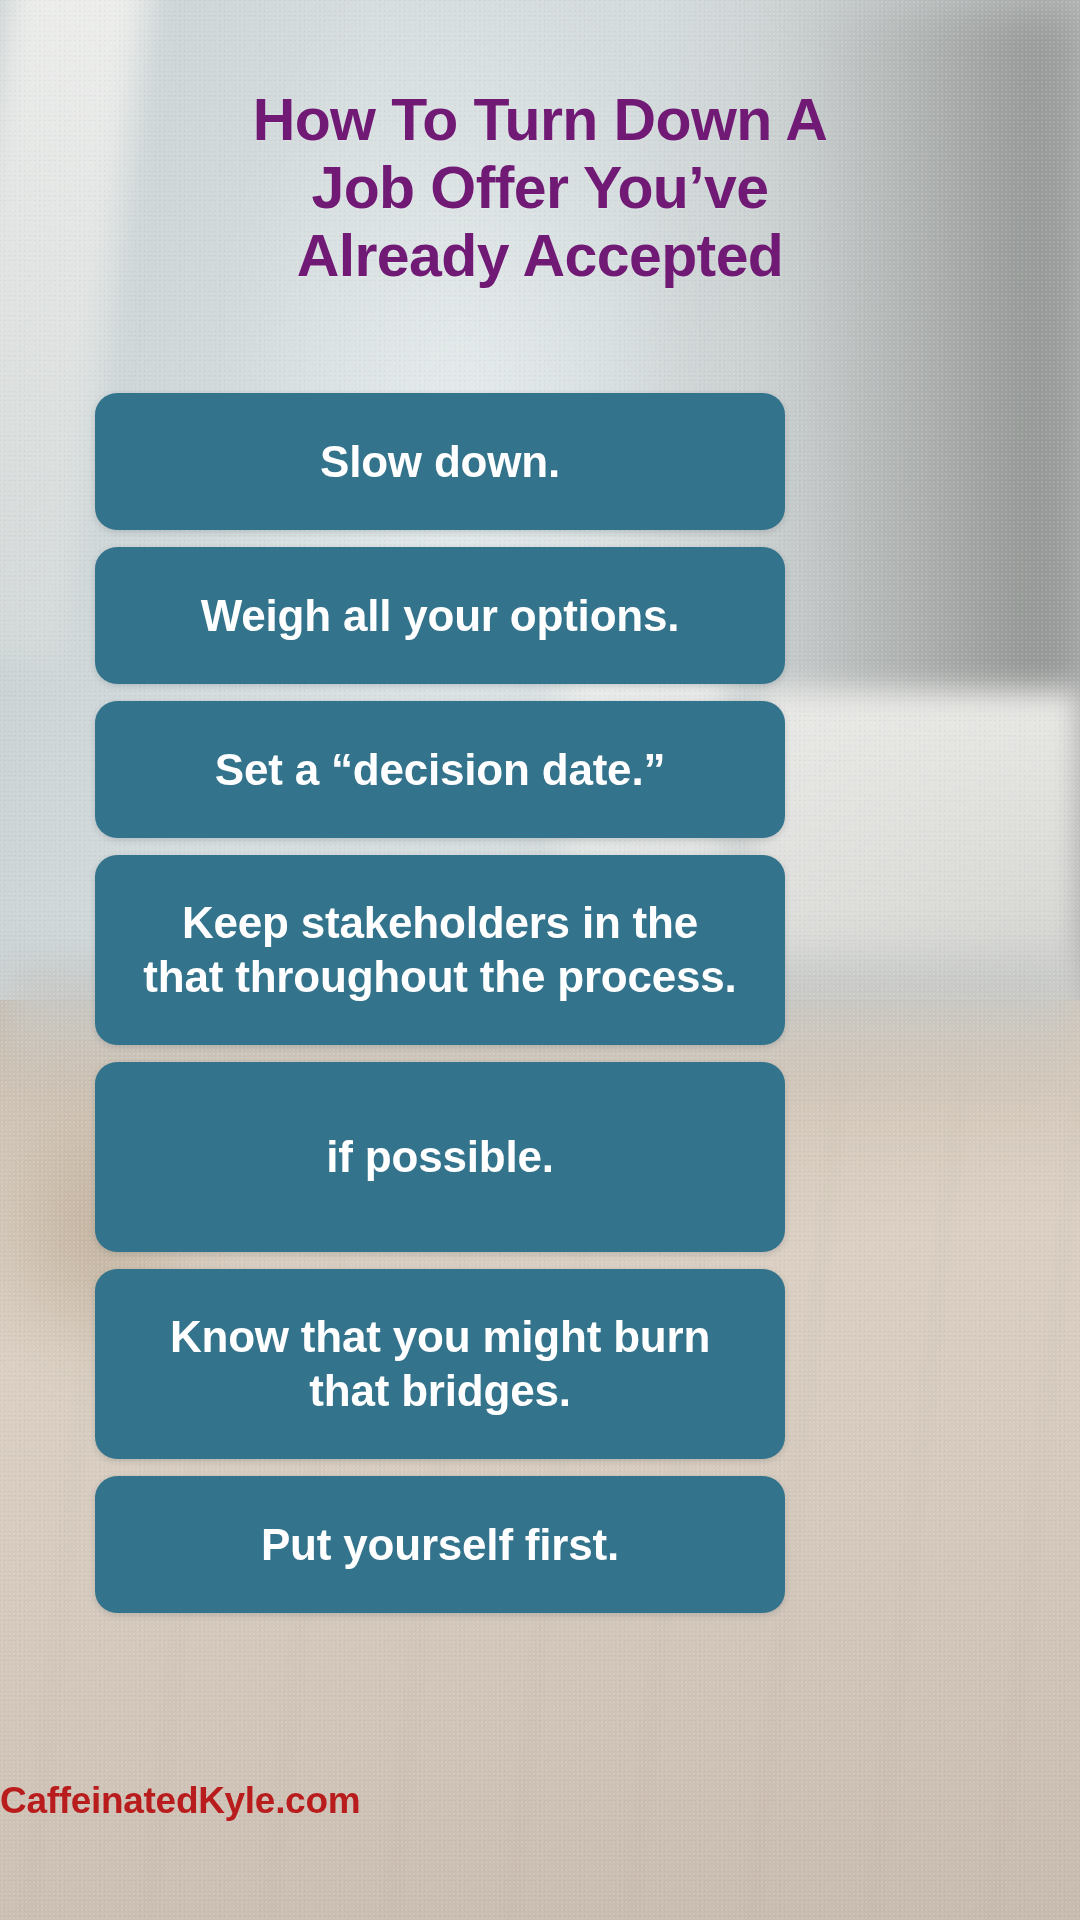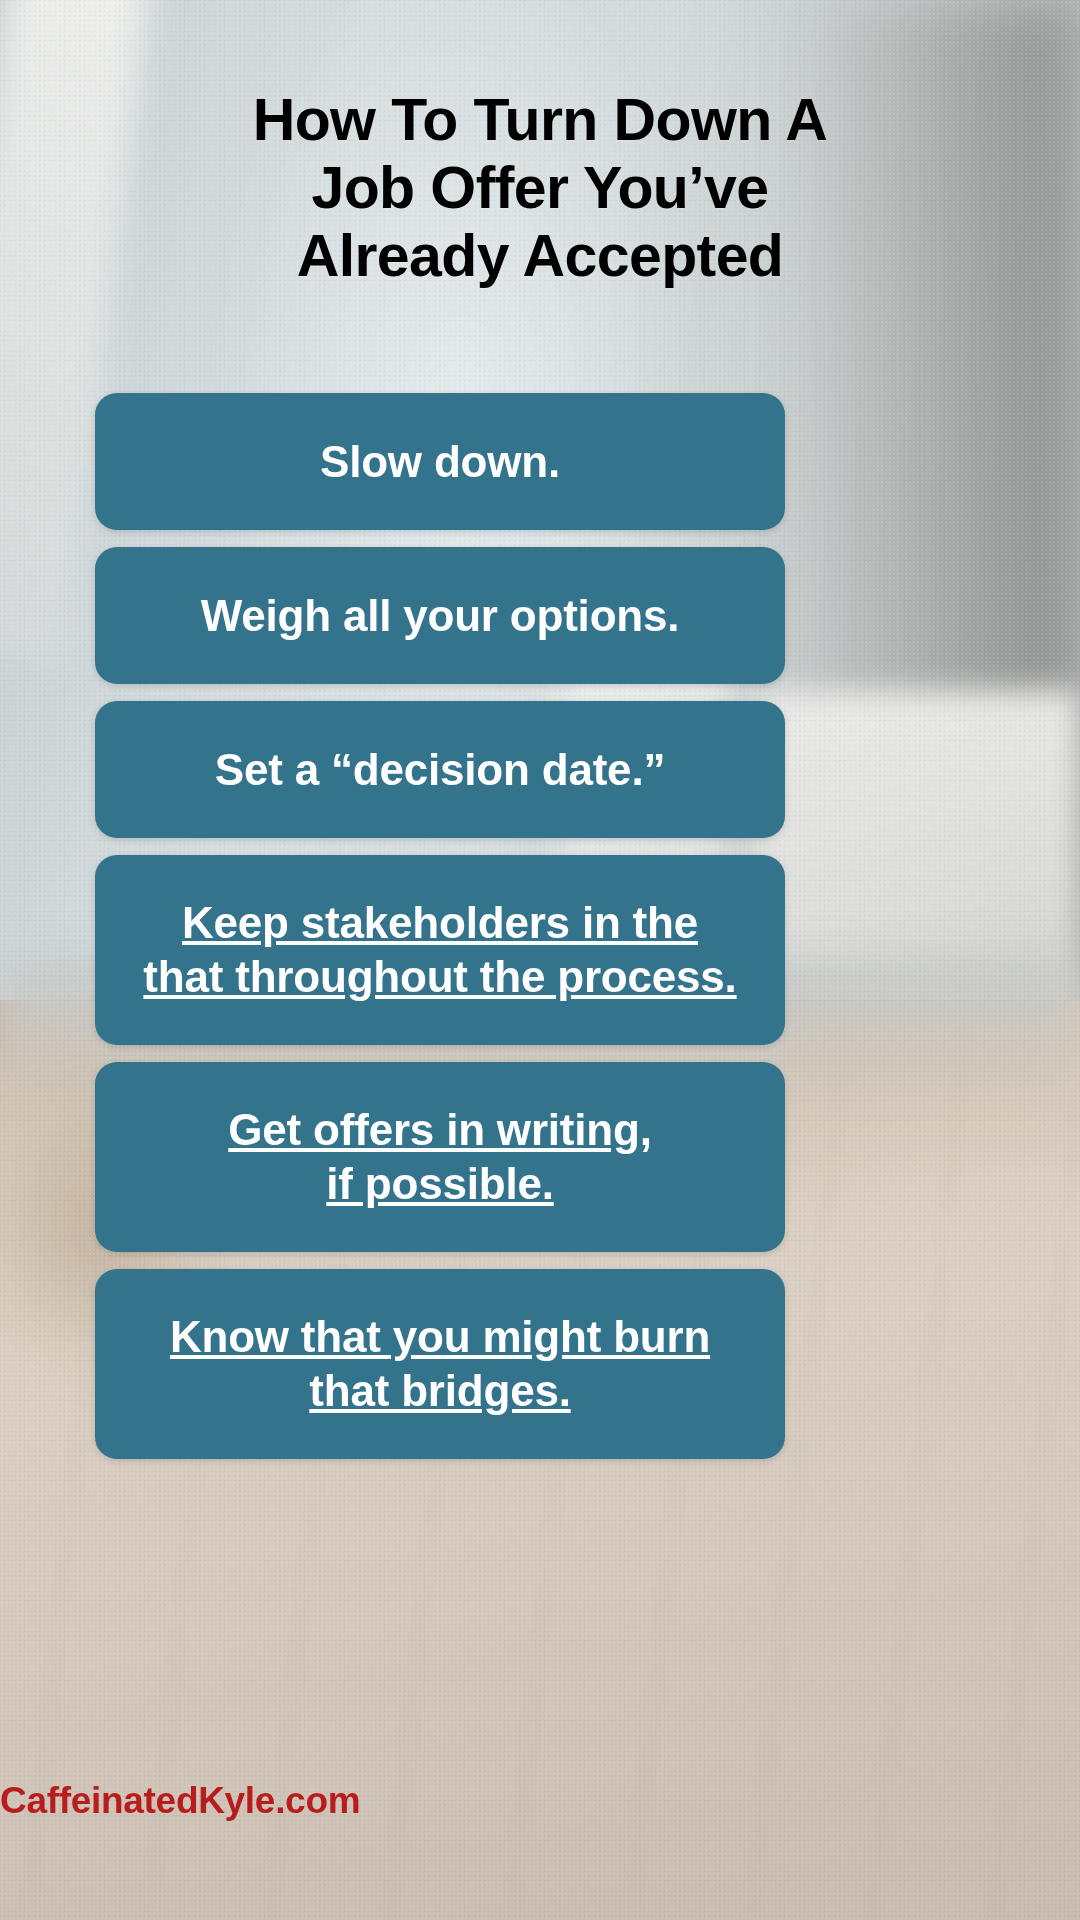--- a/index.html
+++ b/index.html
@@ -162,21 +162,21 @@
     width:1080px;
     height:1920px;
   }
 
   .headline {
     position:absolute;
     left:0; right:0;
     top:86px;
     text-align:center;
     padding:0 150px;
-    color:#000000;
+    color:#701a75;
     font-family:"Liberation Sans", sans-serif;
     font-weight:700;
     font-size:59px;
     line-height:68px;
     letter-spacing:-0.6px;
     text-shadow:0 1px 1px rgba(255,255,255,0.22);
   }
   .headline .hl-line { display:block; }
 
   .tips {
@@ -199,21 +199,21 @@
     font-family:"Liberation Sans", sans-serif;
     font-weight:700;
     font-size:44px;
     line-height:54px;
     letter-spacing:-0.2px;
     padding:16px 34px;
     margin-bottom:17px;
     box-shadow:0 2px 6px rgba(40,60,70,0.18);
   }
   .tip.one-line  { height:137px; }
-  .tip.two-line  { height:190px;text-decoration:underline; }
+  .tip.two-line  { height:190px; }
 
   .tip .tip-text { display:block; }
   .tip .tip-text .tl { display:block; }
 
   .footer {
     position:absolute;
     left:0; right:0;
     top:1780px;
     text-align:left;
     color:#b91c1c;
@@ -273,31 +273,35 @@
 
       <div class="tip two-line">
         <span class="tip-text">
           <span class="tl">Keep stakeholders in the</span>
           <span class="tl">that throughout the process.</span>
         </span>
       </div>
 
       <div class="tip two-line">
         <span class="tip-text">
-          <span class="tl">Get offers in writing,</span>
           <span class="tl">if possible.</span>
         </span>
       </div>
 
       <div class="tip two-line">
         <span class="tip-text">
           <span class="tl">Know that you might burn</span>
           <span class="tl">that bridges.</span>
         </span>
       </div>
 
+      <div class="tip one-line">
+        <span class="tip-text">
+          <span class="tl">Put yourself first.</span>
+        </span>
+      </div>
 
     </div>
 
     <div class="footer">CaffeinatedKyle.com</div>
 
   </div>
 </div>
 
 </body></html>

